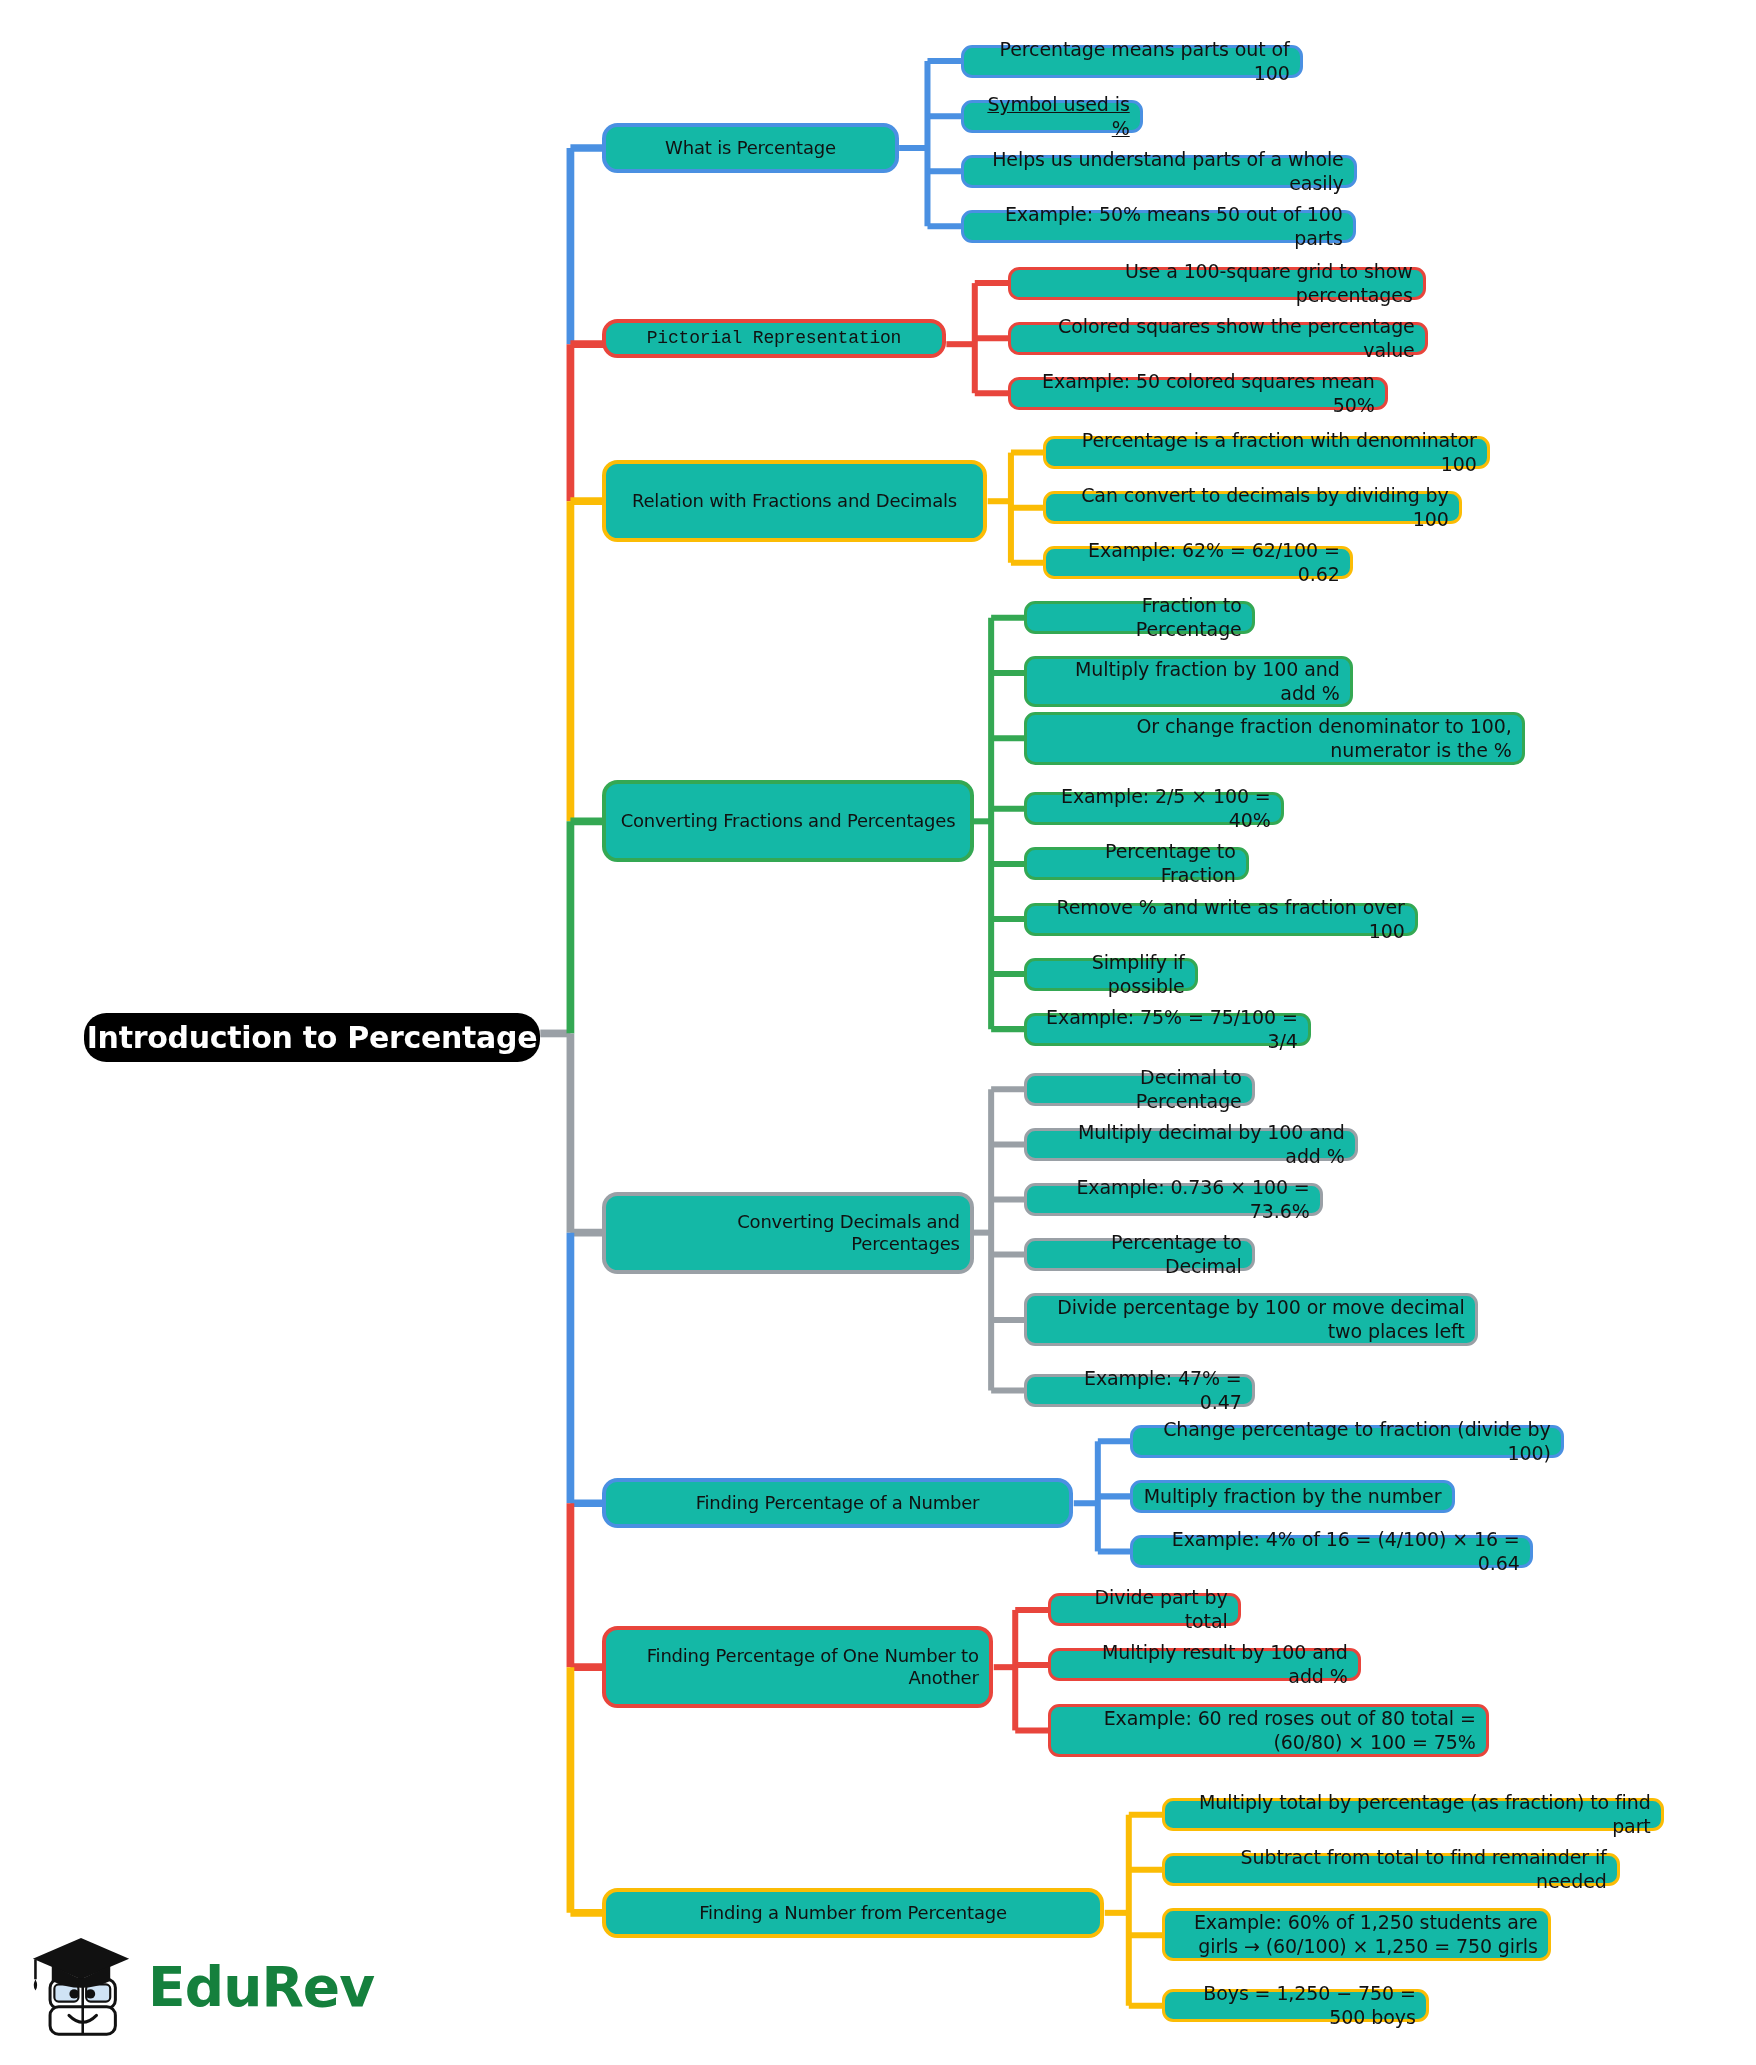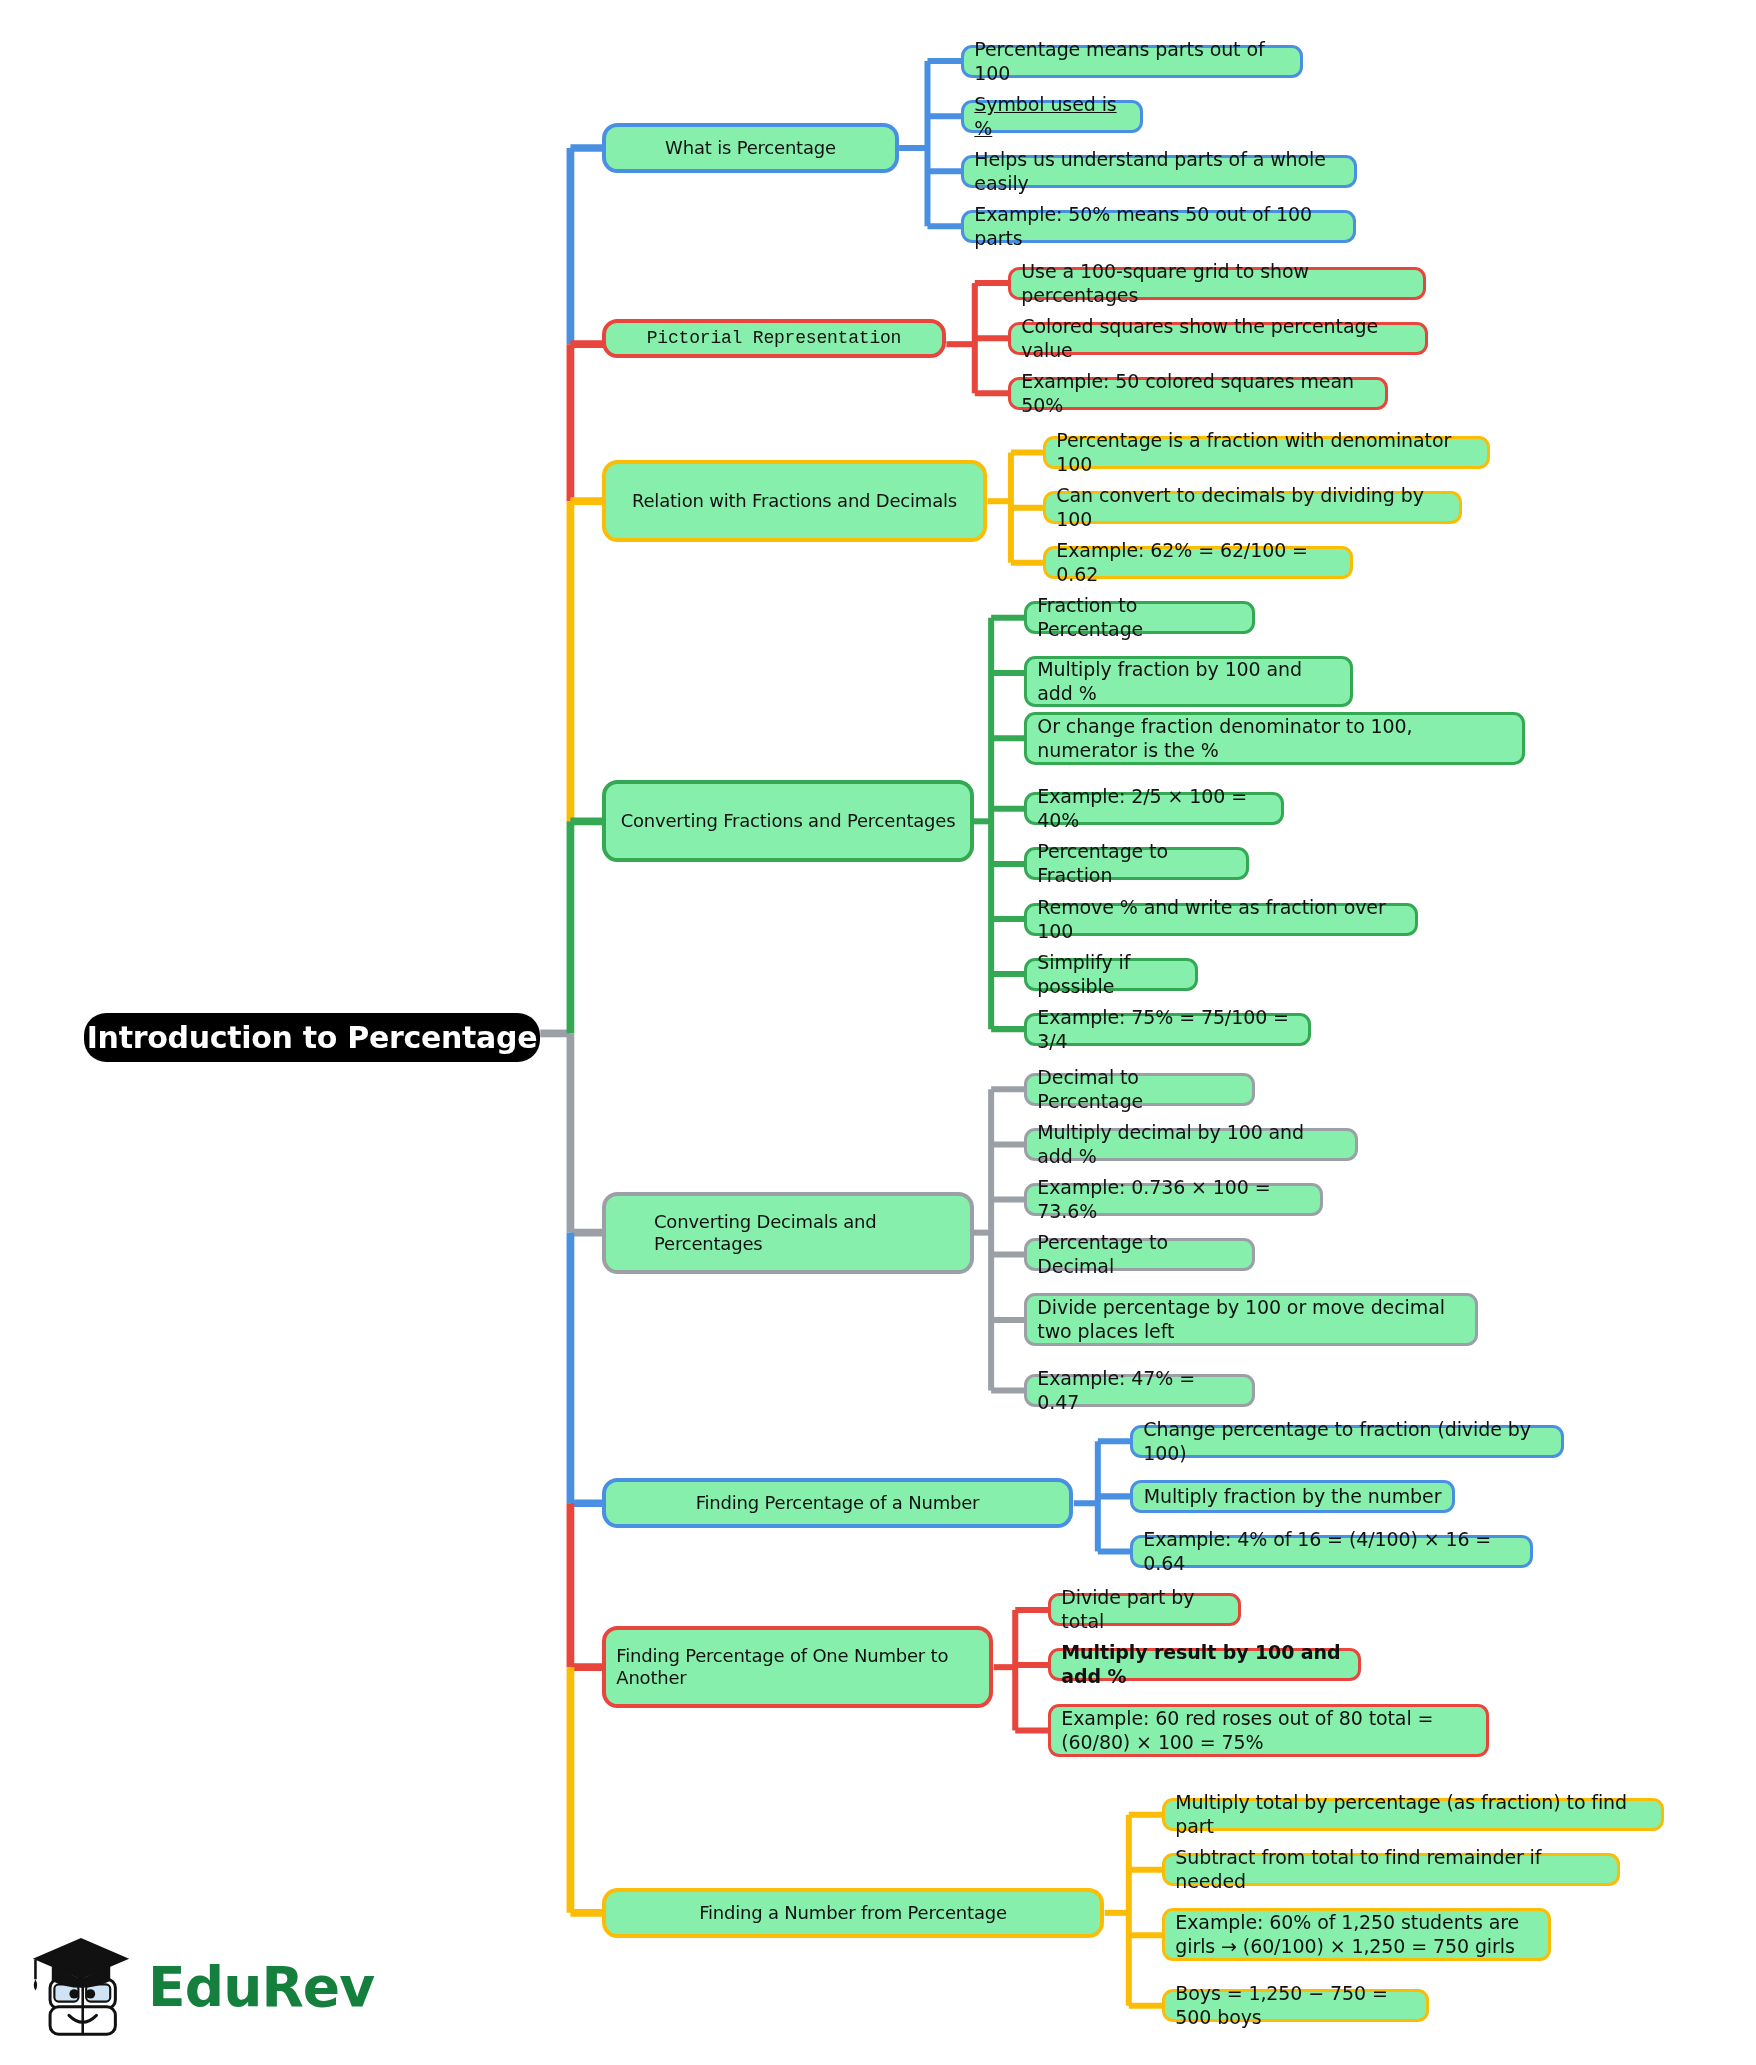--- a/index.html
+++ b/index.html
@@ -21,26 +21,26 @@
   svg#mindmap-svg {
     position: absolute;
     left: 0;
     top: 0;
     width: 1756px;
     height: 2066px;
   }
   .node-box {
     position: absolute;
     box-sizing: border-box;
-    background: #86efac;
+    background: #14b8a6;
     border-style: solid;
     display: flex;
     align-items: center;
     justify-content: center;
-    text-align: left;
+    text-align: right;
     color: #111111;
     line-height: 1.22;
     padding: 1.7px 10.3px;
   }
   .branch-node {
     border-width: 4.3px;
     border-radius: 15.5px;
     font-size: 18px;
     letter-spacing: -0.2px;
   }
@@ -195,21 +195,21 @@
       <div class="node-box leaf-node" style="left: 1024px; top: 1183px; width: 299px; height: 33px; border-color: rgb(154, 160, 166);">Example: 0.736 × 100 = 73.6%</div>
       <div class="node-box leaf-node" style="left: 1024px; top: 1238px; width: 231px; height: 33px; border-color: rgb(154, 160, 166);">Percentage to Decimal</div>
       <div class="node-box leaf-node" style="left: 1024px; top: 1293px; width: 454px; height: 53px; border-color: rgb(154, 160, 166);">Divide percentage by 100 or move decimal two places left</div>
       <div class="node-box leaf-node" style="left: 1024px; top: 1374px; width: 231px; height: 33px; border-color: rgb(154, 160, 166);">Example: 47% = 0.47</div>
       <div class="node-box branch-node" style="left: 602px; top: 1478px; width: 471px; height: 50px; border-color: rgb(74, 144, 226);">Finding Percentage of a Number</div>
       <div class="node-box leaf-node" style="left: 1130px; top: 1425px; width: 434px; height: 33px; border-color: rgb(74, 144, 226);">Change percentage to fraction (divide by 100)</div>
       <div class="node-box leaf-node" style="left: 1130px; top: 1480px; width: 325px; height: 33px; border-color: rgb(74, 144, 226);">Multiply fraction by the number</div>
       <div class="node-box leaf-node" style="left: 1130px; top: 1535px; width: 403px; height: 33px; border-color: rgb(74, 144, 226);">Example: 4% of 16 = (4/100) × 16 = 0.64</div>
       <div class="node-box branch-node" style="left: 602px; top: 1626px; width: 391px; height: 82px; border-color: rgb(232, 69, 60);">Finding Percentage of One Number to Another</div>
       <div class="node-box leaf-node" style="left: 1048px; top: 1593px; width: 193px; height: 33px; border-color: rgb(232, 69, 60);">Divide part by total</div>
-      <div class="node-box leaf-node" style="left: 1048px; top: 1648px; width: 313px; height: 33px; border-color: rgb(232, 69, 60); font-weight: bold;">Multiply result by 100 and add %</div>
+      <div class="node-box leaf-node" style="left: 1048px; top: 1648px; width: 313px; height: 33px; border-color: rgb(232, 69, 60);">Multiply result by 100 and add %</div>
       <div class="node-box leaf-node" style="left: 1048px; top: 1704px; width: 441px; height: 53px; border-color: rgb(232, 69, 60);">Example: 60 red roses out of 80 total = (60/80) × 100 = 75%</div>
       <div class="node-box branch-node" style="left: 602px; top: 1888px; width: 502px; height: 50px; border-color: rgb(251, 188, 5);">Finding a Number from Percentage</div>
       <div class="node-box leaf-node" style="left: 1162px; top: 1798px; width: 502px; height: 33px; border-color: rgb(251, 188, 5);">Multiply total by percentage (as fraction) to find part</div>
       <div class="node-box leaf-node" style="left: 1162px; top: 1853px; width: 458px; height: 33px; border-color: rgb(251, 188, 5);">Subtract from total to find remainder if needed</div>
       <div class="node-box leaf-node" style="left: 1162px; top: 1908px; width: 389px; height: 53px; border-color: rgb(251, 188, 5);">Example: 60% of 1,250 students are girls → (60/100) × 1,250 = 750 girls</div>
       <div class="node-box leaf-node" style="left: 1162px; top: 1989px; width: 267px; height: 33px; border-color: rgb(251, 188, 5);">Boys = 1,250 − 750 = 500 boys</div>
     </div>
 
   <div id="logo">
     <div class="logo-mark">

